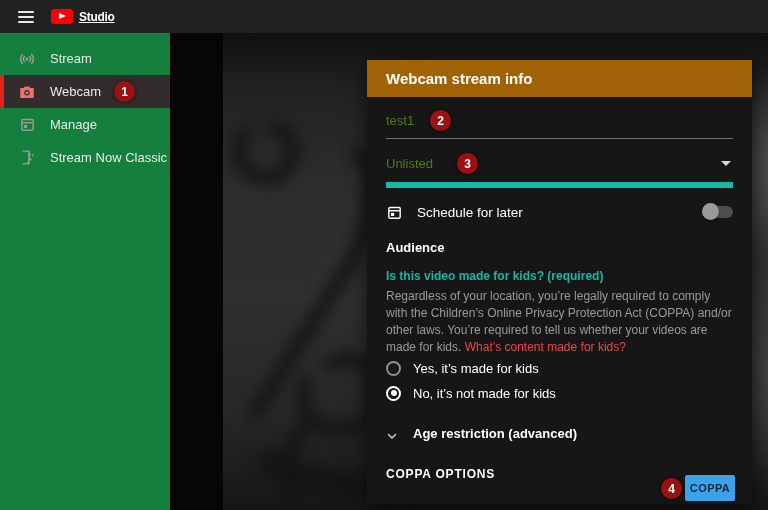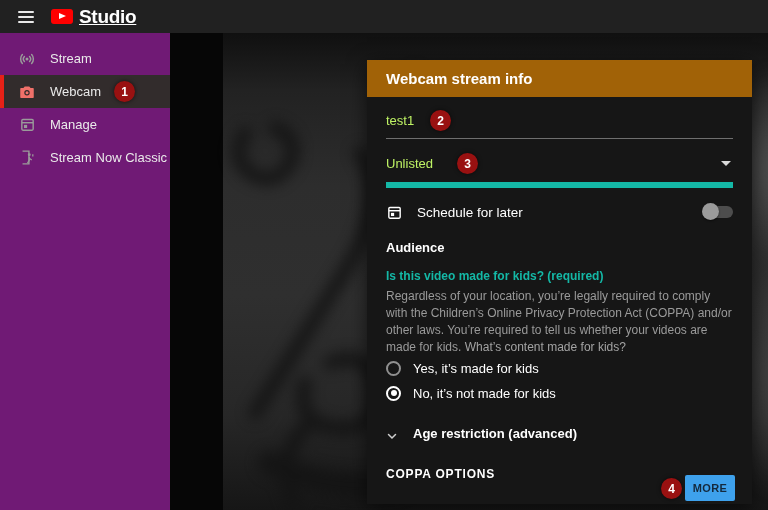--- a/index.html
+++ b/index.html
@@ -19,26 +19,26 @@
   .hamburger span { display:block; height:2px; background:#e8e8e8; margin:3px 0; border-radius:1px; }
   .brand { display:flex; align-items:center; margin-left:17px; }
   .yt-logo {
     width:22px; height:15px; background:#ff0000; border-radius:3px;
     position:relative; margin-right:6px;
   }
   .yt-logo::after {
     content:""; position:absolute; left:8px; top:4px;
     border-left:7px solid #fff; border-top:3.5px solid transparent; border-bottom:3.5px solid transparent;
   }
-  .brand-text { font-size:19px; font-weight:bold; letter-spacing:-0.3px; color:#fff;text-decoration:underline; }
+  .brand-text { font-size:12px; font-weight:bold; letter-spacing:-0.3px; color:#fff;text-decoration:underline; }
 
   
   .sidebar {
     position:absolute; left:0; top:33px; width:170px; height:477px;
-    background:#701a75; z-index:20; padding-top:9px;
+    background:#15803d; z-index:20; padding-top:9px;
   }
   .side-item {
     height:33px; display:flex; align-items:center; padding-left:18px;
     font-size:13px; color:#eaeaea; cursor:pointer;
   }
   .side-item .icon { width:18px; height:18px; color:#9a9a9a; flex:none; display:flex; align-items:center; justify-content:center; }
   .side-item .lbl { margin-left:14px; white-space:nowrap; }
   .side-item.selected {
     background:#322c2c; border-left:4px solid #e62117; padding-left:14px;
   }
@@ -76,21 +76,21 @@
   }
   .dialog-header {
     height:37px; background:#a16207; display:flex; align-items:center;
     padding-left:19px; font-size:15px; font-weight:bold; color:#fff;
   }
   .dialog-body { padding:0 19px; position:relative; height:407px; }
 
   .field { display:flex; align-items:center; }
   .field-title { margin-top:13px; padding-bottom:7px; border-bottom:1px solid #6f6f6f; }
   .field-privacy { margin-top:14px; padding-bottom:8px; border-bottom:6px solid #14b8a6; }
-  .field .val { font-size:13px; color:#bef264; }
+  .field .val { font-size:13px; color:#4d7c0f; }
   .field .badge { margin-left:16px; }
   .caret-down {
     margin-left:auto; width:0; height:0; margin-right:2px;
     border-left:5px solid transparent; border-right:5px solid transparent;
     border-top:5px solid #d9d9d9; cursor:pointer;
   }
 
   .schedule-row { margin-top:12px; display:flex; align-items:center; height:24px; }
   .schedule-row .cal { width:17px; height:17px; color:#fff; }
   .schedule-row .lbl { margin-left:14px; font-size:13.5px; color:#fff; }
@@ -99,21 +99,21 @@
     background:#4d4d4d; position:relative; cursor:pointer;
   }
   .toggle .knob {
     position:absolute; left:-1px; top:-3px; width:17px; height:17px; border-radius:50%;
     background:#9b9b9b; box-shadow:0 1px 2px rgba(0,0,0,0.5);
   }
 
   .audience-h { margin-top:16px; font-size:13px; font-weight:bold; color:#fff; }
   .kids-q { margin-top:14px; font-size:12px; font-weight:bold; color:#14b8a6; }
   .kids-desc { margin-top:5px; font-size:12px; line-height:17px; color:#9a9a9a; width:348px; }
-  .kids-desc .link { color:#a3a3a3; cursor:pointer; }
+  .kids-desc .link { color:#ef4444; cursor:pointer; }
 
   .radios { }
   .radio-row { display:flex; align-items:center; height:24px; cursor:pointer; }
   .radio-row + .radio-row { margin-top:1px; }
   .radio-circle {
     width:15px; height:15px; border-radius:50%; border:2px solid #909090;
     flex:none; position:relative;
   }
   .radio-row.selected .radio-circle { border-color:#fff; }
   .radio-row.selected .radio-circle::after {
@@ -269,17 +269,17 @@
           <svg viewBox="0 0 24 24" width="12" height="12" fill="none" stroke="currentColor" stroke-width="3" stroke-linecap="round">
             <path d="M5 9l7 7 7-7"></path>
           </svg>
         </span>
         <span class="lbl">Age restriction (advanced)</span>
       </div>
 
       <div class="more-options">COPPA OPTIONS</div>
 
       <span class="badge badge-next">4</span>
-      <button class="next-btn">MORE</button>
+      <button class="next-btn">COPPA</button>
     </div>
   </div>
 
 </div>
 
 </body></html>

